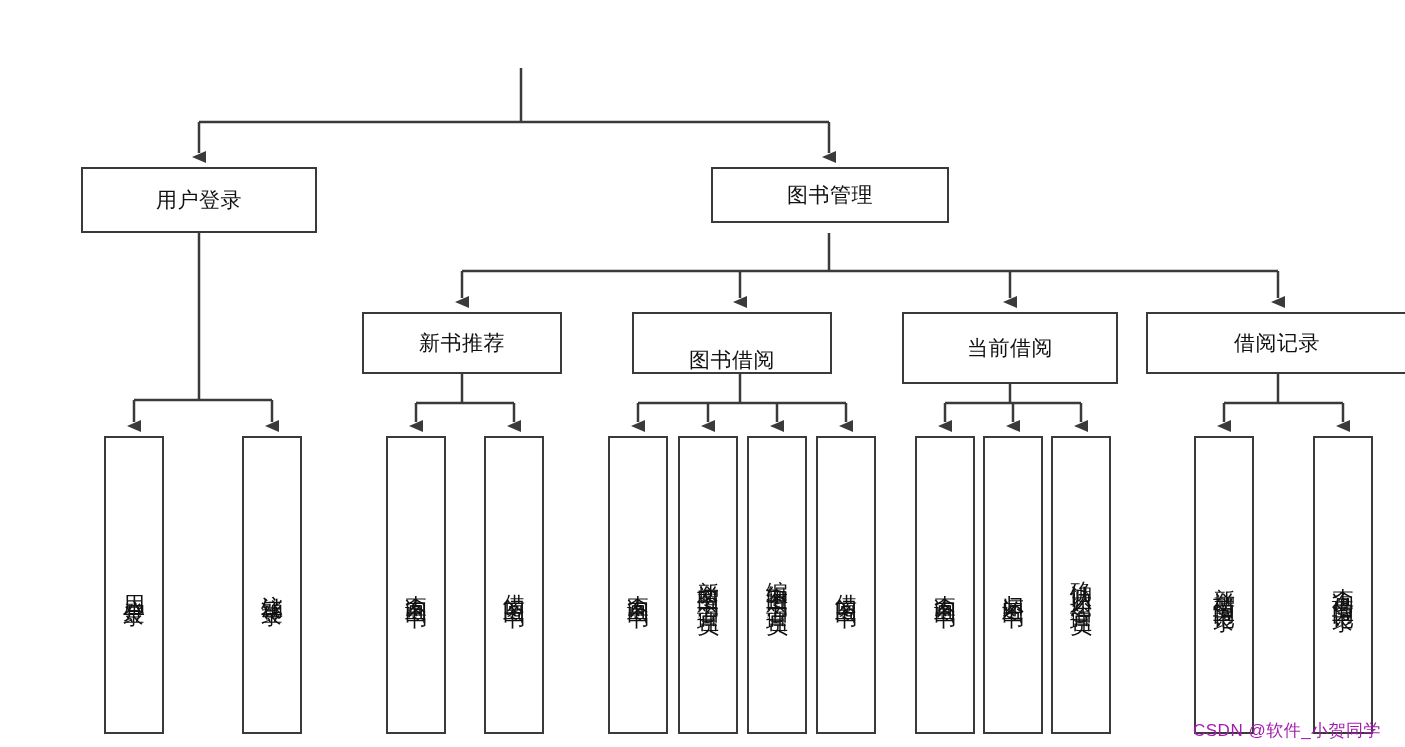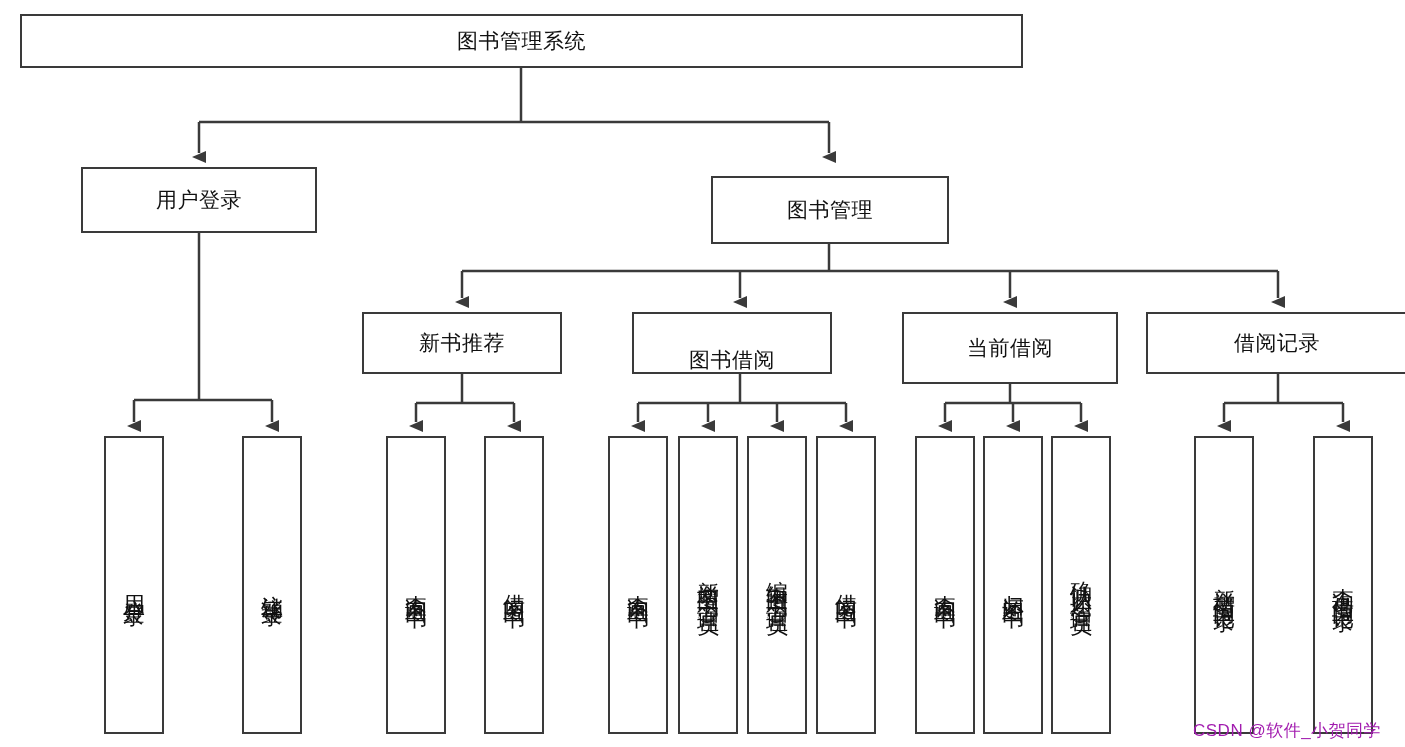--- a/index.html
+++ b/index.html
@@ -121,28 +121,25 @@
       <path d="M1013,403 L1013,422" marker-end="url(#arrow)"></path>
       <path d="M1081,403 L1081,422" marker-end="url(#arrow)"></path>
 
       <path d="M1278,374 L1278,403"></path>
       <path d="M1224,403 L1343,403"></path>
       <path d="M1224,403 L1224,422" marker-end="url(#arrow)"></path>
       <path d="M1343,403 L1343,422" marker-end="url(#arrow)"></path>
     </g>
   </svg>
 
-  <div class="node horiz" style="left:20px;top:14px;width:1003px;height:54px;">
-    <span class="label">图书管理系统</span>
-  </div>
 
   <div class="node horiz" style="left:81px;top:167px;width:236px;height:66px;">
     <span class="label">用户登录</span>
   </div>
-  <div class="node horiz" style="left:711px;top:167px;width:238px;height:68px;margin-top:9px;">
+  <div class="node horiz" style="left:711px;top:167px;width:238px;height:56px;">
     <span class="label">图书管理</span>
   </div>
 
   <div class="node horiz" style="left:362px;top:312px;width:200px;height:62px;align-items:center;">
     <span class="label">新书推荐</span>
   </div>
   <div class="node horiz" style="left:632px;top:312px;width:200px;height:62px;align-items:flex-end;">
     <span class="label">图书借阅</span>
   </div>
   <div class="node horiz" style="left:902px;top:312px;width:216px;height:72px;">

